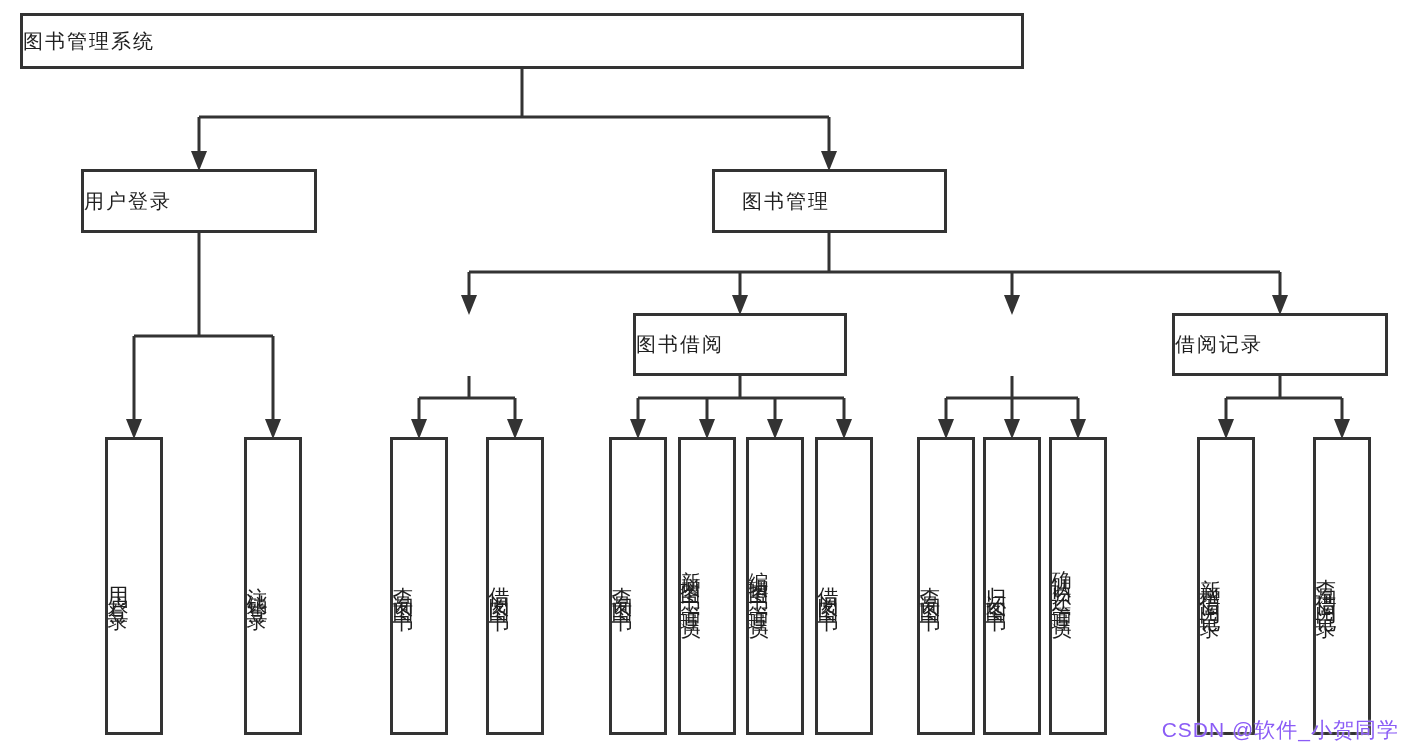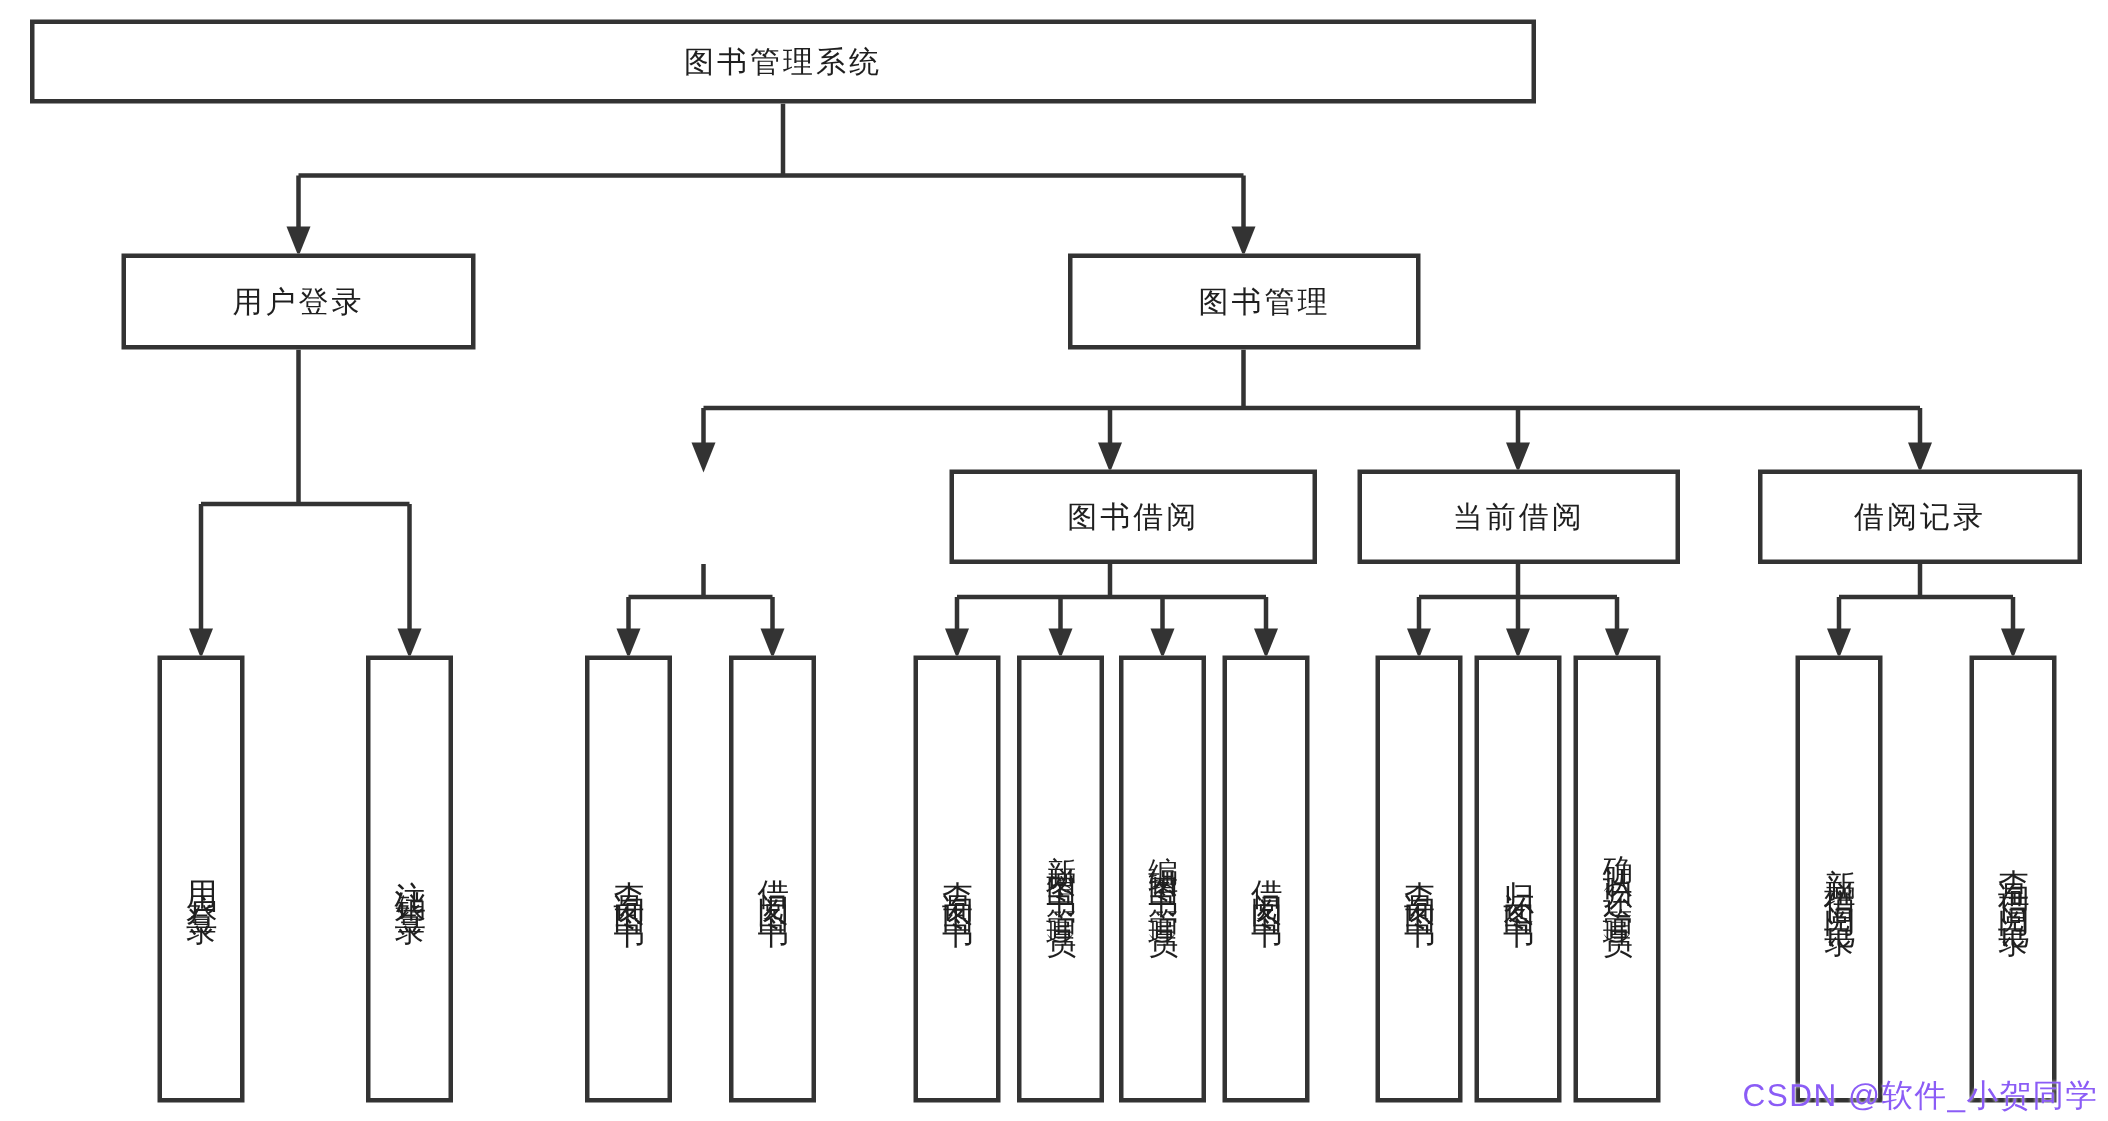--- a/index.html
+++ b/index.html
@@ -15,21 +15,21 @@
   }
 
   svg.wires { position: absolute; left: 0; top: 0; pointer-events: none; }
 
   .node {
     position: absolute;
     background: #ffffff;
     border: 3px solid #333333;
     display: flex;
     align-items: center;
-    justify-content: center;
+    justify-content: flex-start;
     color: #1f1f1f;
   }
 
   .hbox { font-size: 20px; letter-spacing: 2px; }
 
   .vbox .vtext {
     writing-mode: vertical-rl;
     text-orientation: mixed;
     font-size: 21px;
     line-height: 1;
@@ -97,25 +97,22 @@
     <span>图书管理系统</span>
   </div>
 
   <div class="node hbox" style="left:81px; top:169px; width:236px; height:64px;">
     <span>用户登录</span>
   </div>
   <div class="node hbox" style="left:712px; top:169px; width:235px; height:64px;padding-left:27px;">
     <span>图书管理</span>
   </div>
 
-  <div class="node hbox" style="left:633px; top:313px; width:245px; height:63px;">
+  <div class="node hbox" style="left:633px; top:313px; width:214px; height:63px;">
     <span>图书借阅</span>
-  </div>
-  <div class="node hbox" style="left:905px; top:313px; width:215px; height:63px;">
-    <span>当前借阅</span>
   </div>
   <div class="node hbox" style="left:1172px; top:313px; width:216px; height:63px;">
     <span>借阅记录</span>
   </div>
 
   <div class="node vbox" style="left:105px; top:437px; width:58px; height:298px;">
     <span class="vtext">用户登录</span>
   </div>
   <div class="node vbox" style="left:244px; top:437px; width:58px; height:298px;">
     <span class="vtext">注销登录</span>

